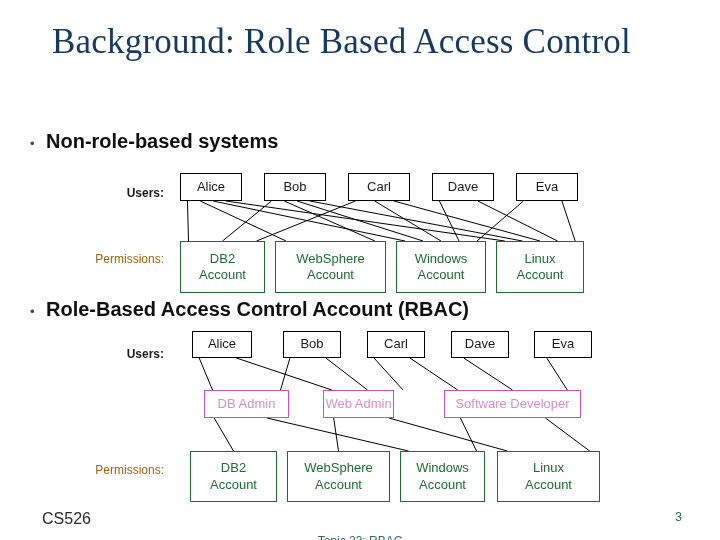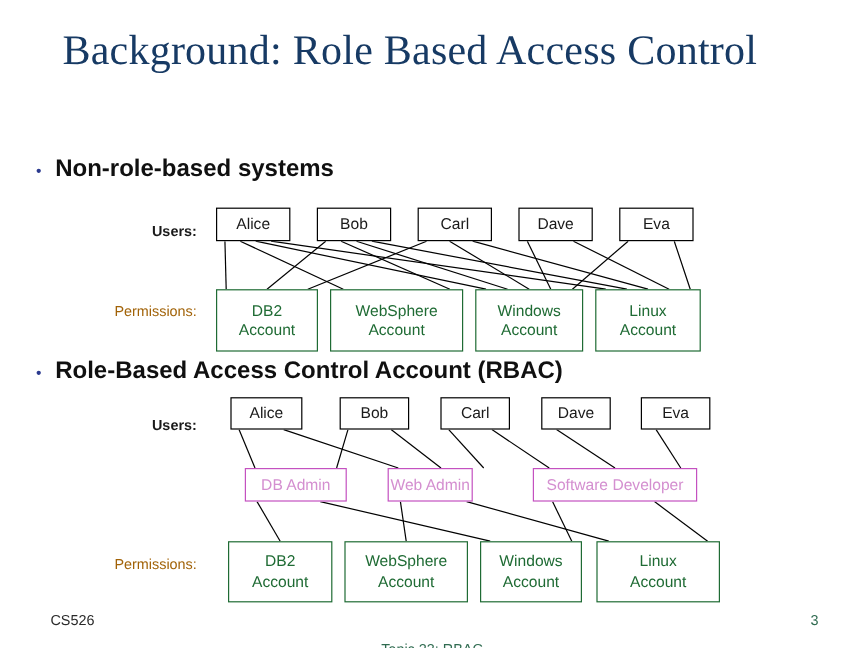--- a/index.html
+++ b/index.html
@@ -100,21 +100,21 @@
 
   
   #footer {
     position: absolute;
     left: 0; bottom: 12px;
     width: 720px;
     height: 18px;
   }
   #footer-left {
     position: absolute; left: 42px; top: 0;
-    font-size: 12px; color: #2a2a2a;
+    font-size: 16px; color: #2a2a2a;
     font-family: "Liberation Sans", sans-serif;
   }
   #footer-center {
     position: absolute; left: 0; top: 0; width: 720px;
     text-align: center;
     font-size: 12px; color: #2f6b50;
     font-family: "Liberation Sans", sans-serif;
     margin-top: 24px;
   }
   #footer-right {

